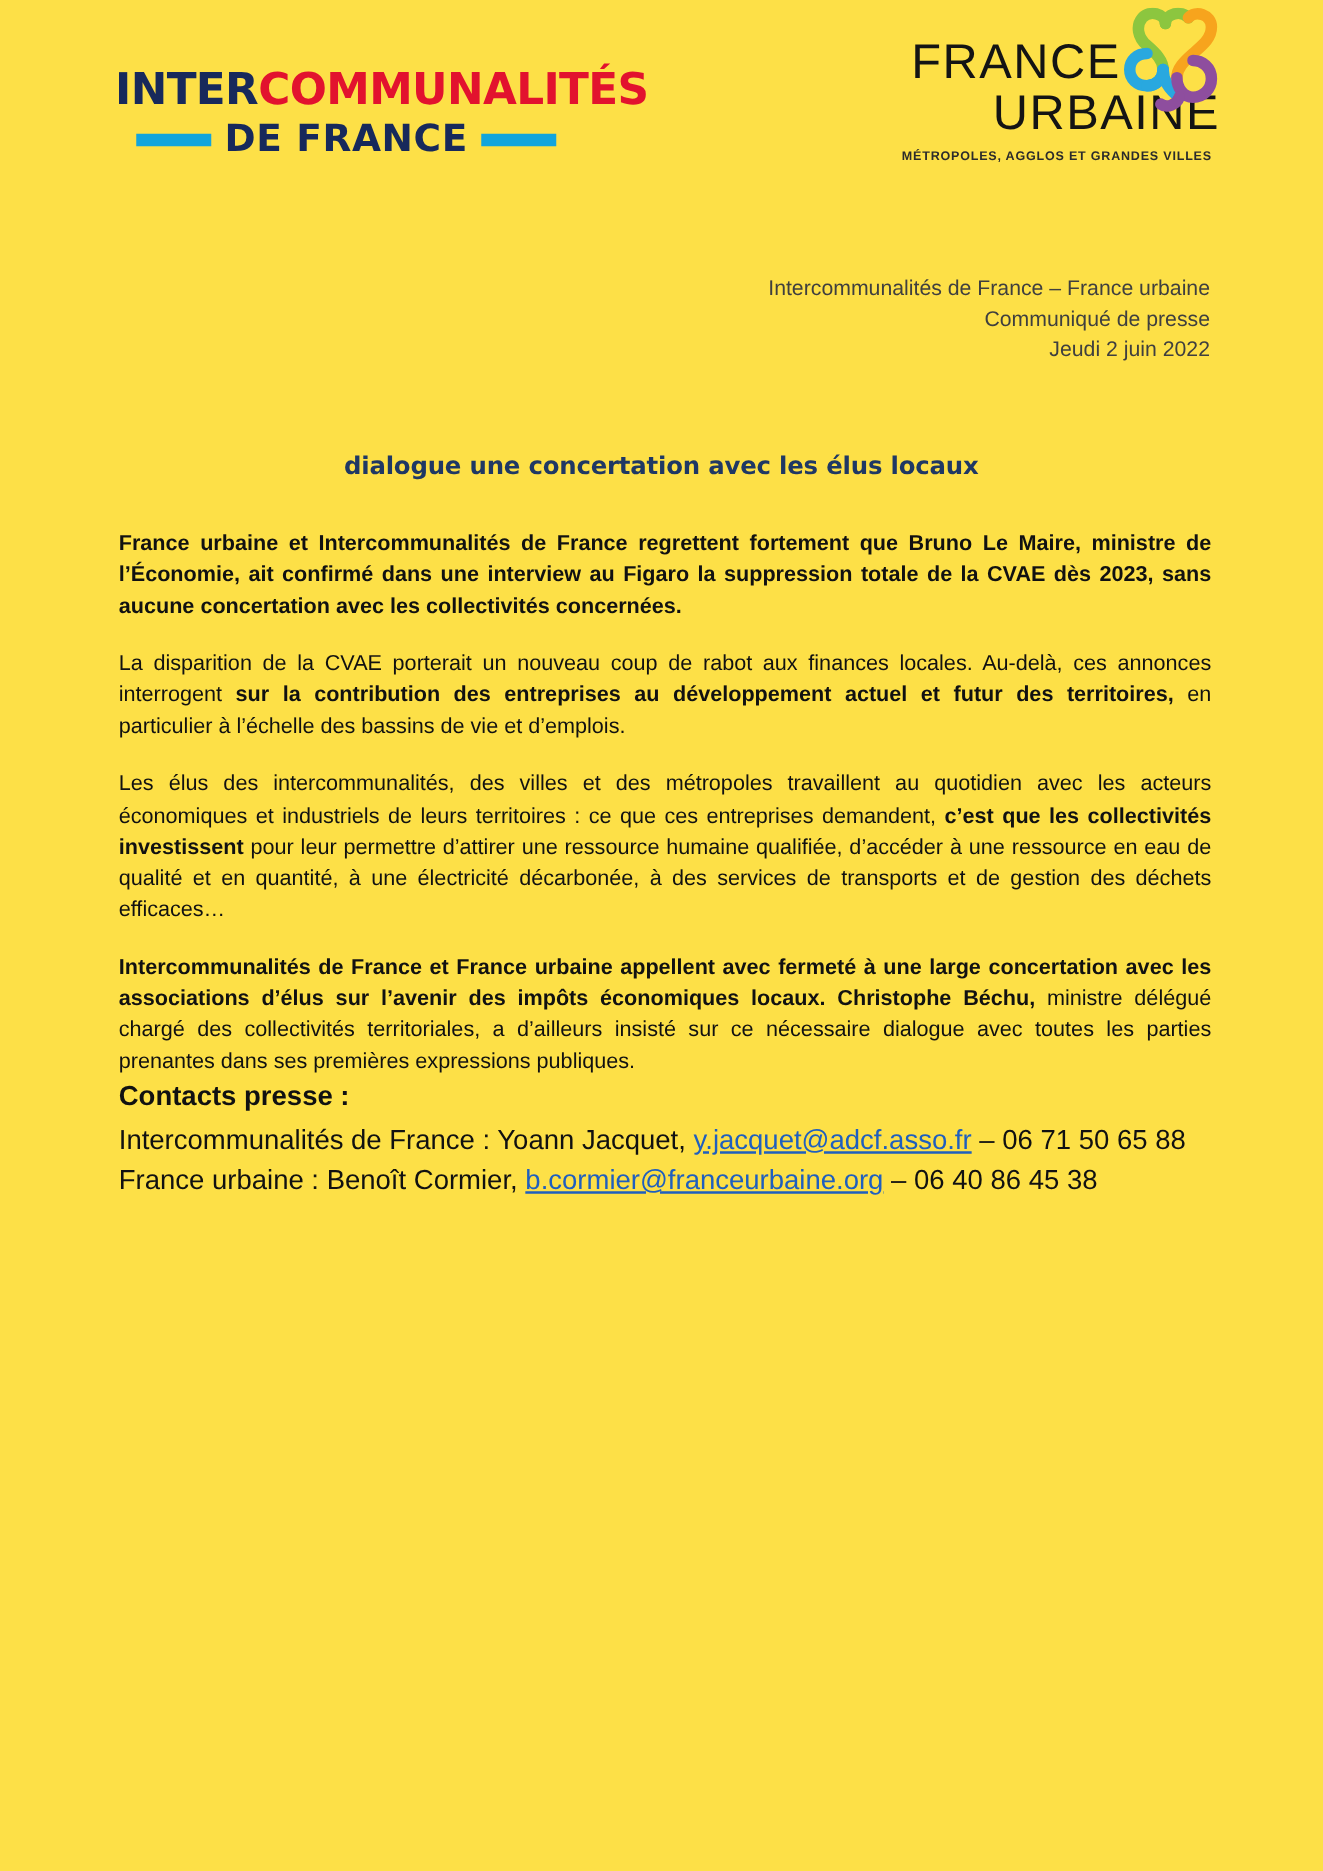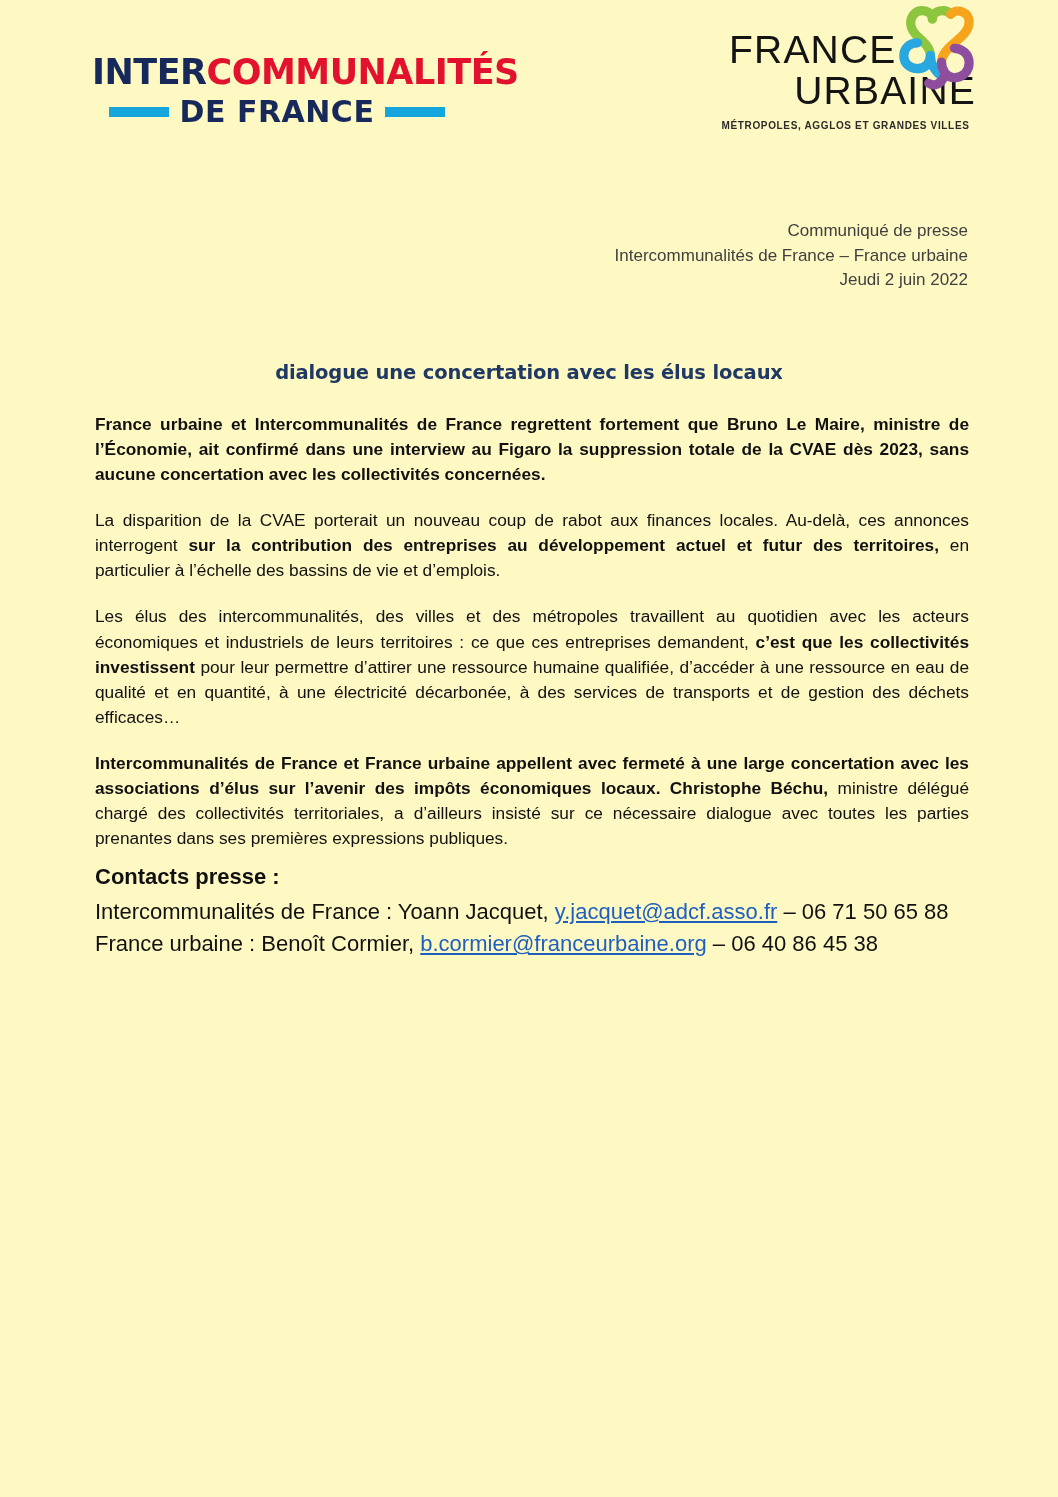--- a/index.html
+++ b/index.html
@@ -9,21 +9,21 @@
     background: #ffffff;
   }
   body {
     font-family: "Liberation Sans", sans-serif;
     color: #000000;
   }
   .page {
     position: relative;
     width: 1058px;
     height: 1497px;
-    background: #fef9c3;
+    background: #fde047;
     overflow: hidden;
     box-sizing: border-box;
   }
 
   
   .logo-bar {
     position: absolute;
     top: 0;
     left: 0;
     width: 1058px;
@@ -135,21 +135,21 @@
     font-size: 19.5px;
     line-height: 1.45;
     color: #1F3864;
     letter-spacing: -0.15px;
   }
 
   
   .body-col {
     position: absolute;
     left: 95px;
-    top: 412px;
+    top: 422px;
     width: 874px;
   }
   .para {
     font-size: 17.3px;
     line-height: 1.45;
     text-align: justify;
     color: #111111;
     margin: 0 0 21px 0;
     font-family: "Liberation Sans", sans-serif;
   }
@@ -218,22 +218,22 @@
                      C86 52, 78 46, 70 46" stroke="#8E4E9E"></path>
             <path d="M58 78 C56 84, 48 88, 42 84" stroke="#8E4E9E"></path>
           </g>
         </svg>
       </div>
       <div class="fu-sub">MÉTROPOLES, AGGLOS ET GRANDES VILLES</div>
     </div>
   </div>
 
   <div class="dateline">
+    <div>Intercommunalités de France – France urbaine</div>
     <div>Communiqué de presse</div>
-    <div>Intercommunalités de France – France urbaine</div>
     <div>Jeudi 2 juin 2022</div>
   </div>
 
   <h1 class="doc-title">
     <br>
     <span>dialogue une concertation avec les élus locaux</span>
   </h1>
 
   <div class="body-col">
 

